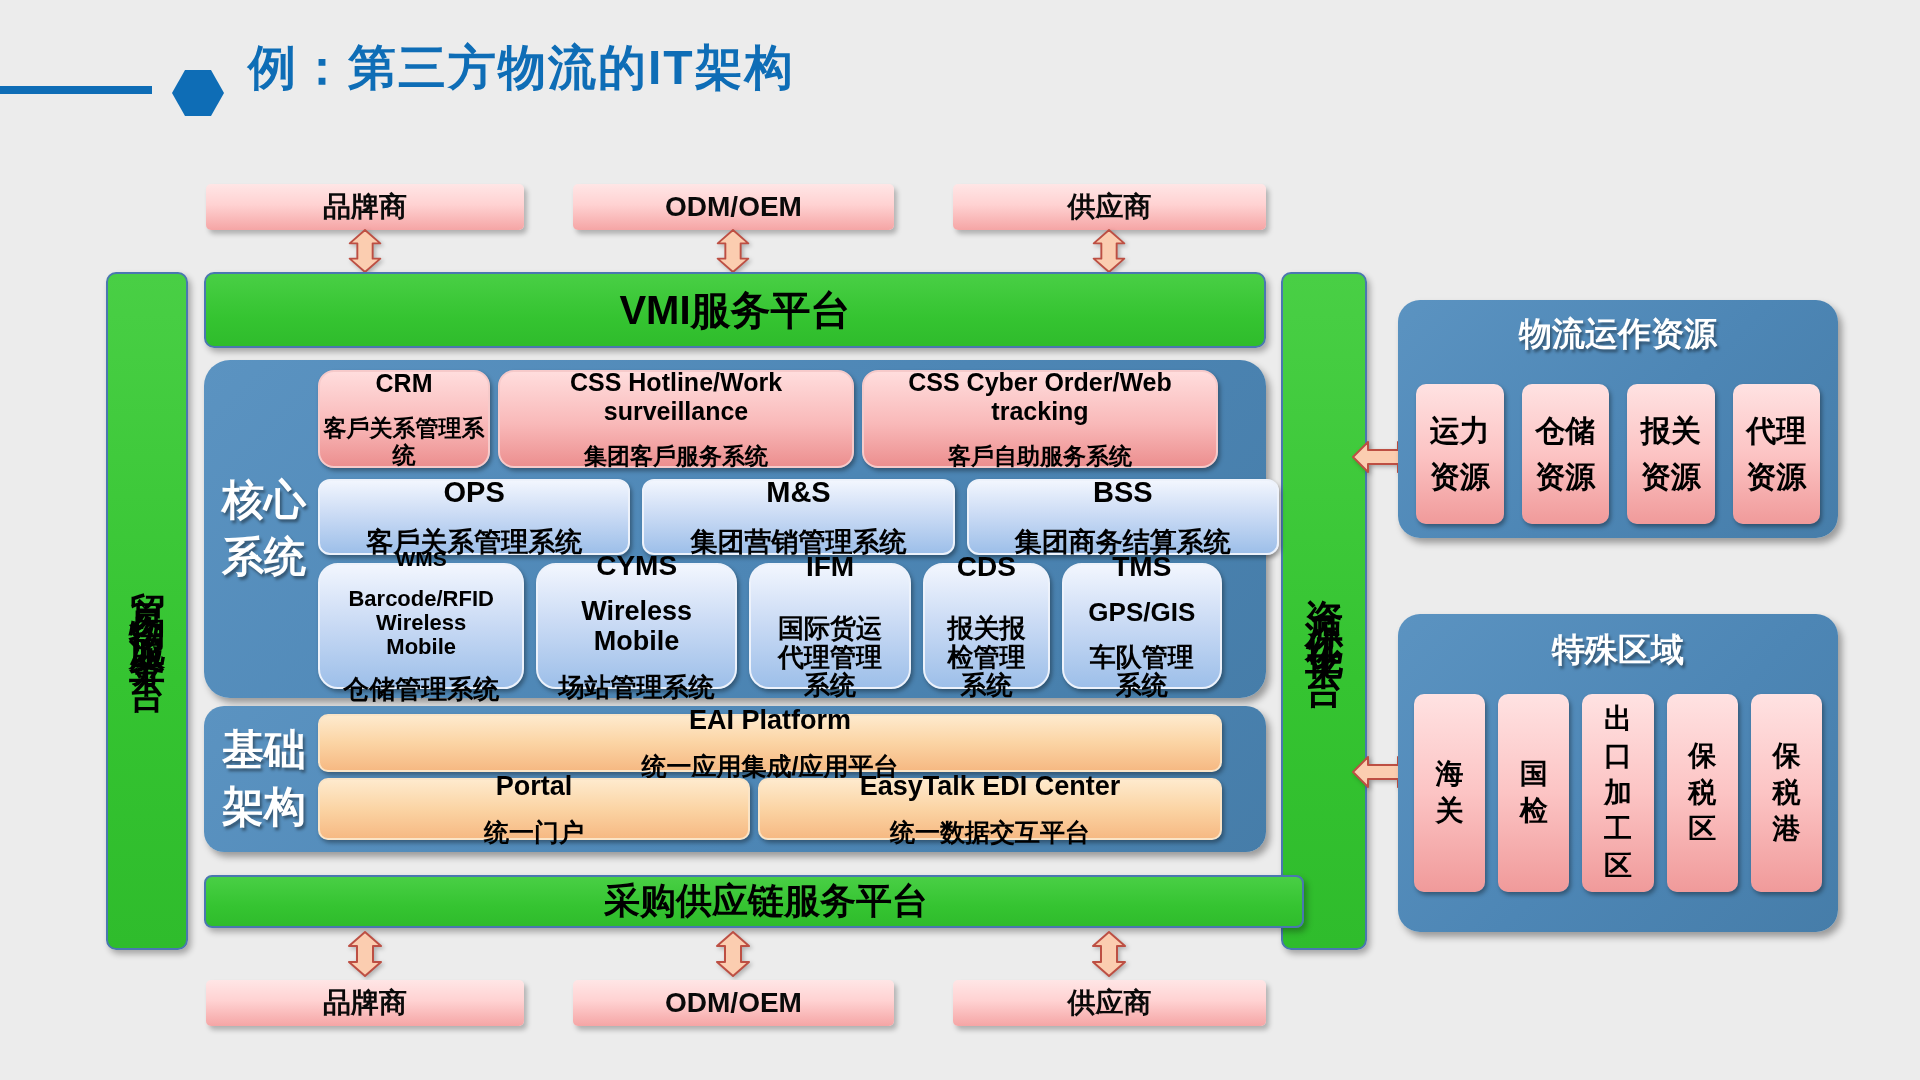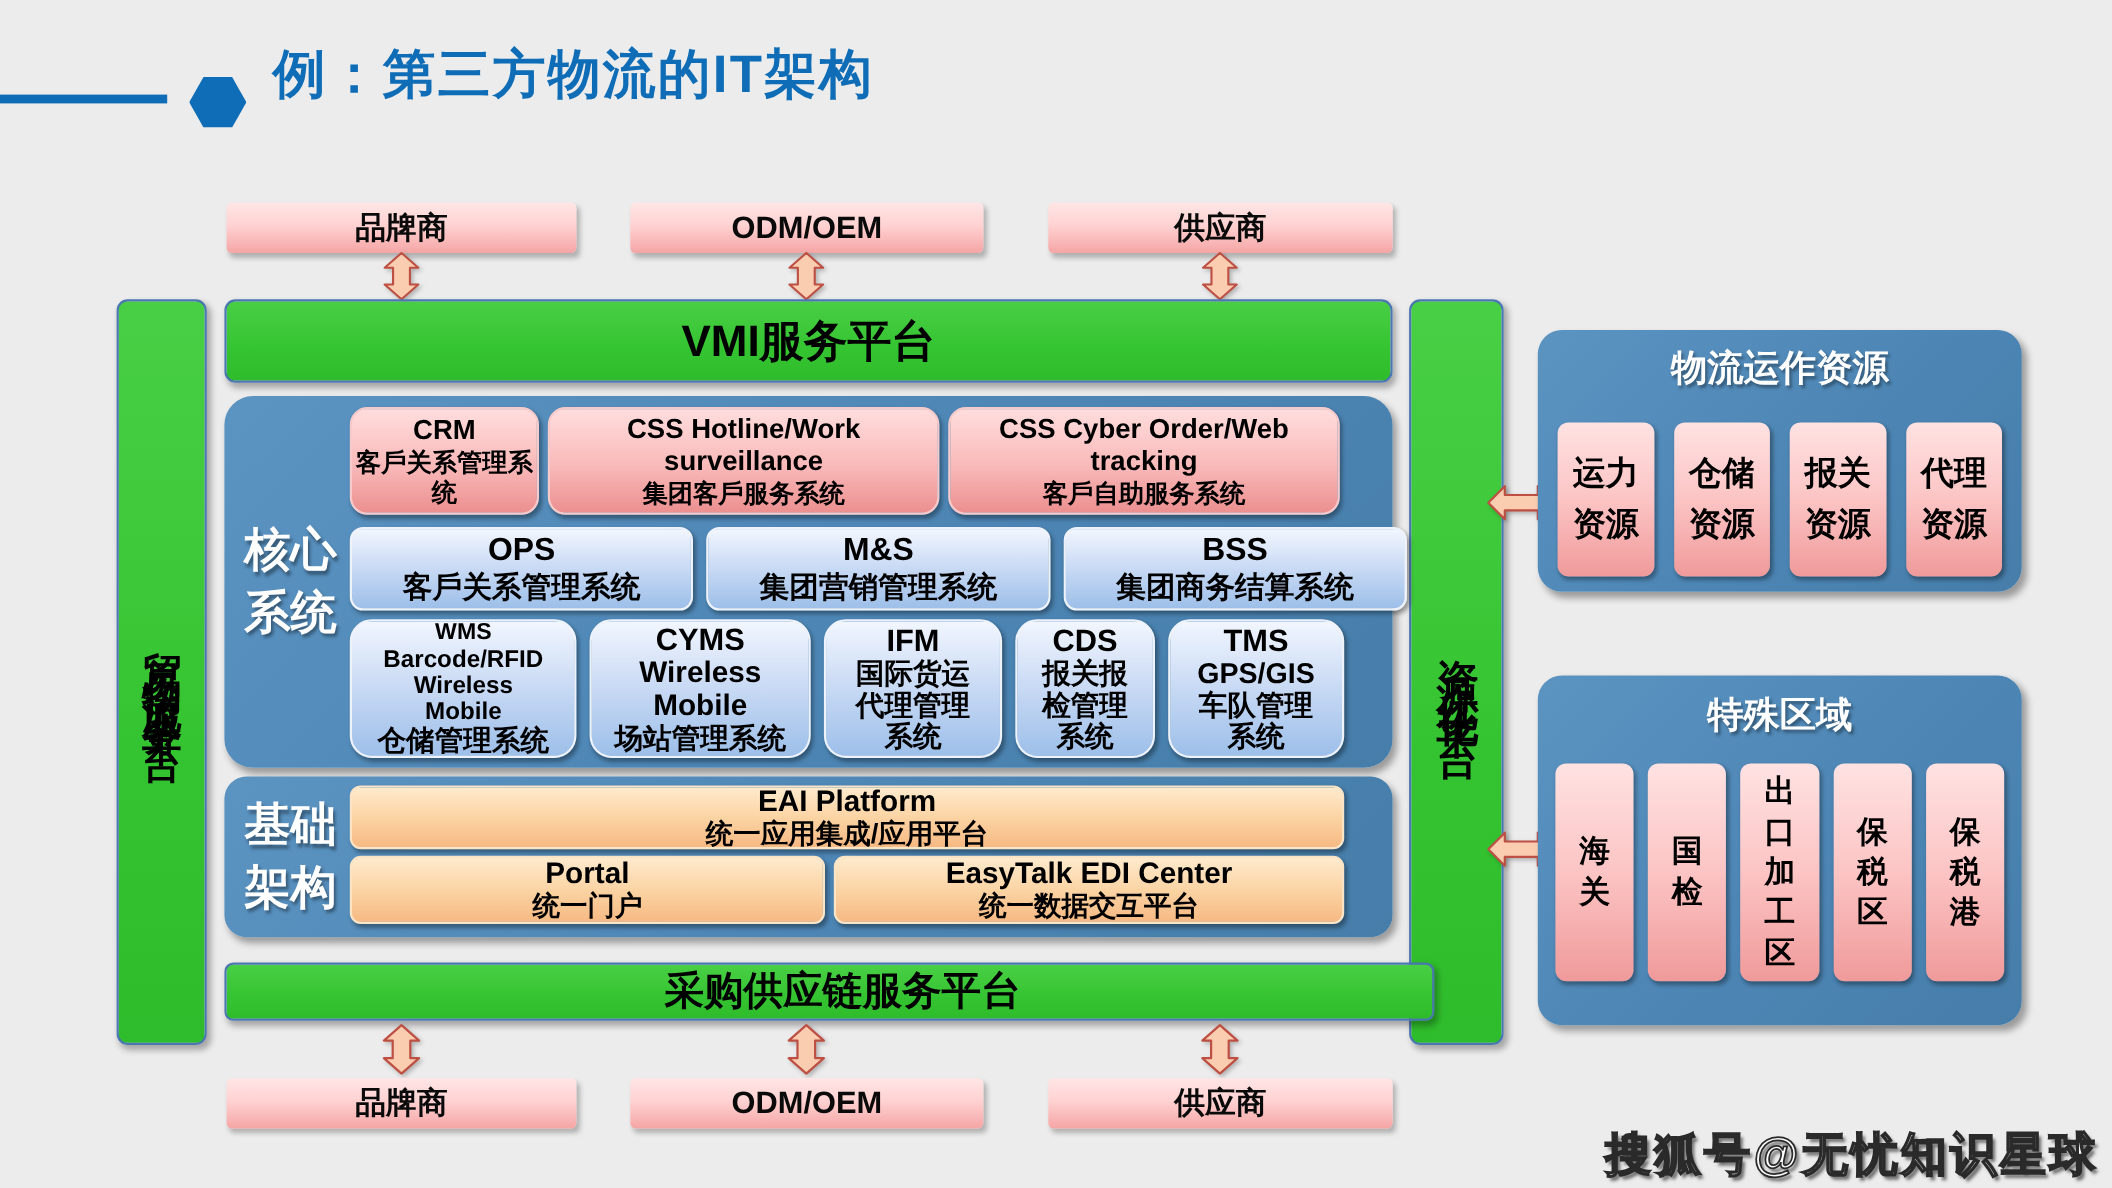--- a/index.html
+++ b/index.html
@@ -35,21 +35,21 @@
                 display:flex; align-items:center; justify-content:center; }
   .side-label span { display:inline-block; width:2.15em; word-break:break-all; text-align:center;
                      color:#fff; font-size:42px; font-weight:bold; line-height:1.35;
                      text-shadow:2px 3px 3px rgba(0,0,0,.4); }
   .panel-title { text-align:center; color:#fff; font-weight:bold; font-size:33px;
                  text-shadow:2px 3px 3px rgba(0,0,0,.4); }
 
   
   .row { position:absolute; display:flex; }
   .cell { display:flex; flex-direction:column; align-items:center; justify-content:center;
-          text-align:center; font-weight:bold; color:#000; }
+          text-align:center; font-weight:bold; color:#000;gap:16px; }
   .pinkbox { background:linear-gradient(#ffdddd 0%, #f9b9b9 55%, #ec8f8f 100%);
              border:2px solid #f6caca; border-radius:16px; box-shadow:2px 3px 4px rgba(0,0,0,.35); }
   .bluebox { background:linear-gradient(#f2f6fe 0%, #ccdcf5 45%, #9dbfe9 100%);
              border:2px solid #edf2fb; border-radius:12px; box-shadow:2px 3px 4px rgba(0,0,0,.35); }
   .bluebox.rad { border-radius:20px; }
   .orangebox { background:linear-gradient(#feeacd 0%, #fbd4a4 50%, #f6b983 100%);
                border:2px solid #fae4c6; border-radius:10px; box-shadow:2px 3px 4px rgba(0,0,0,.35); }
   .t1 { font-size:25px; line-height:1.18; }
   .t2 { font-size:23px; line-height:1.18; }
   .r2t { font-size:29px; line-height:1.25; }
@@ -282,15 +282,14 @@
         </div>
       <div class="resbox zonebox" style="flex:1;">
           <span>保税区</span>
         </div>
       <div class="resbox zonebox" style="flex:1;">
           <span>保税港</span>
         </div>
     </div>
   </div>
 
-  <div class="watermark">搜狐号@无忧知识星球</div>
 
 </div>
 
 </body></html>

